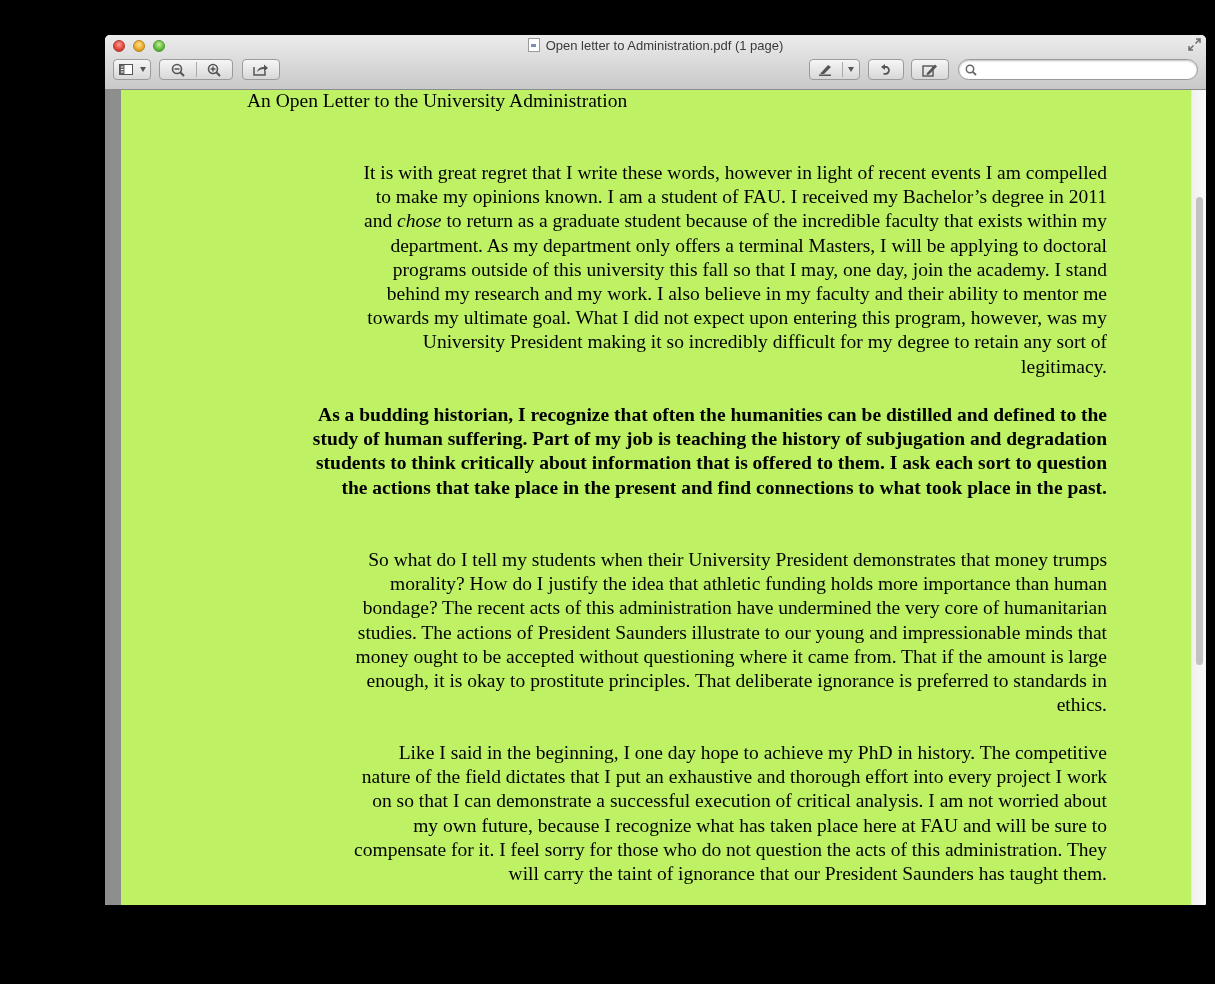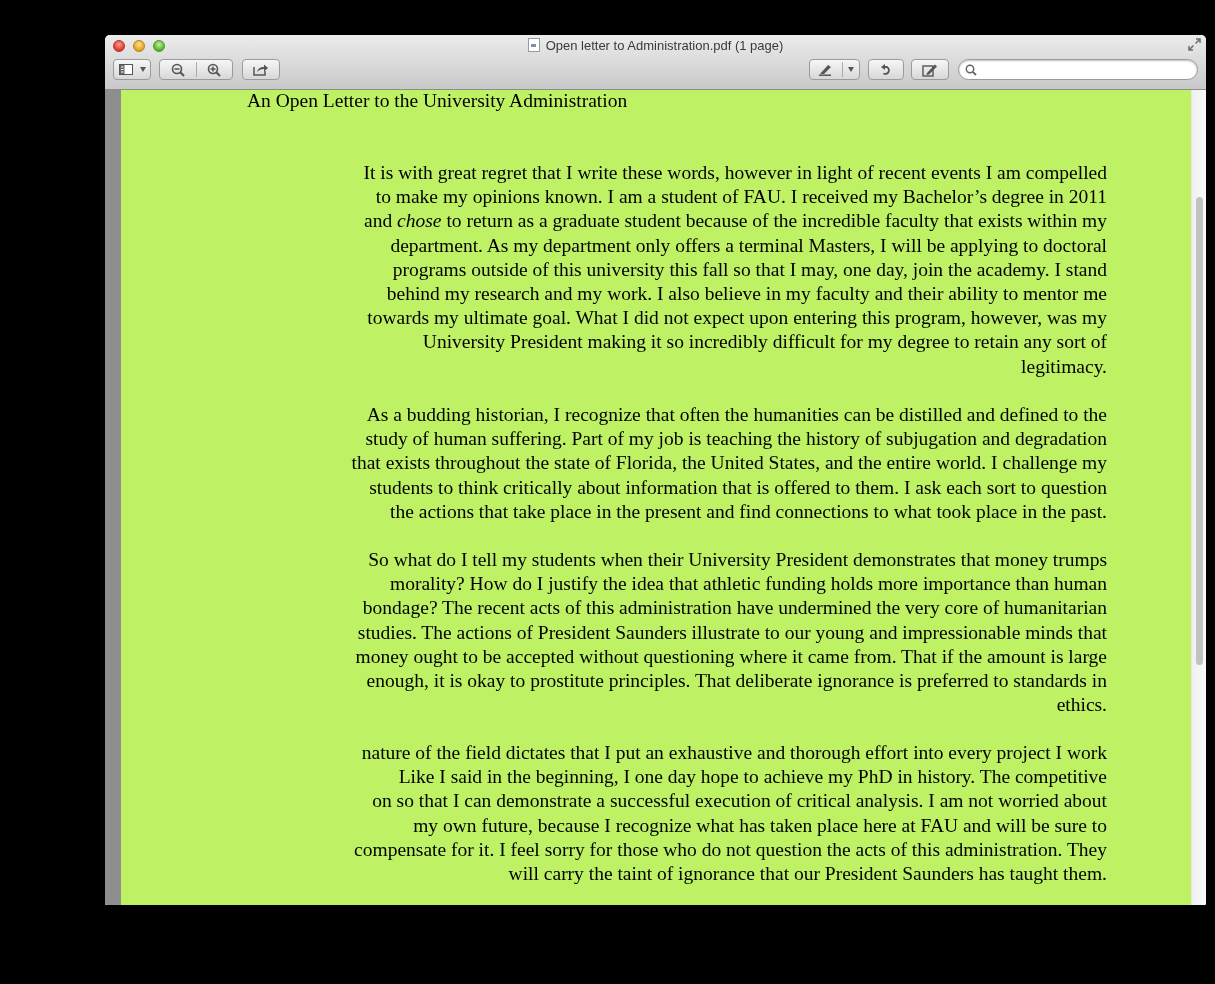--- a/index.html
+++ b/index.html
@@ -143,41 +143,40 @@
           <span class="line">to make my opinions known. I am a student of FAU. I received my Bachelor’s degree in 2011</span>
           <span class="line"><span>and </span><em>chose</em><span> to return as a graduate student because of the incredible faculty that exists within my</span></span>
           <span class="line">department. As my department only offers a terminal Masters, I will be applying to doctoral</span>
           <span class="line">programs outside of this university this fall so that I may, one day, join the academy. I stand</span>
           <span class="line">behind my research and my work. I also believe in my faculty and their ability to mentor me</span>
           <span class="line">towards my ultimate goal. What I did not expect upon entering this program, however, was my</span>
           <span class="line">University President making it so incredibly difficult for my degree to retain any sort of</span>
           <span class="line">legitimacy.</span>
         </div>
 
-        <div class="para" style="top:313px;">
+        <div class="para" style="top:313px;font-weight:bold;">
           <span class="line">As a budding historian, I recognize that often the humanities can be distilled and defined to the</span>
           <span class="line">study of human suffering. Part of my job is teaching the history of subjugation and degradation</span>
-          <span class="line">that exists throughout the state of Florida, the United States, and the entire world. I challenge my</span>
           <span class="line">students to think critically about information that is offered to them. I ask each sort to question</span>
           <span class="line">the actions that take place in the present and find connections to what took place in the past.</span>
         </div>
 
         <div class="para" style="top:458px;">
           <span class="line">So what do I tell my students when their University President demonstrates that money trumps</span>
           <span class="line">morality? How do I justify the idea that athletic funding holds more importance than human</span>
           <span class="line">bondage? The recent acts of this administration have undermined the very core of humanitarian</span>
           <span class="line">studies. The actions of President Saunders illustrate to our young and impressionable minds that</span>
           <span class="line">money ought to be accepted without questioning where it came from. That if the amount is large</span>
           <span class="line">enough, it is okay to prostitute principles. That deliberate ignorance is preferred to standards in</span>
           <span class="line">ethics.</span>
         </div>
 
         <div class="para" style="top:651px;">
+          <span class="line">Like I said in the beginning, I one day hope to achieve my PhD in history. The competitive</span>
           <span class="line">nature of the field dictates that I put an exhaustive and thorough effort into every project I work</span>
-          <span class="line">Like I said in the beginning, I one day hope to achieve my PhD in history. The competitive</span>
           <span class="line">on so that I can demonstrate a successful execution of critical analysis. I am not worried about</span>
           <span class="line">my own future, because I recognize what has taken place here at FAU and will be sure to</span>
           <span class="line">compensate for it. I feel sorry for those who do not question the acts of this administration. They</span>
           <span class="line">will carry the taint of ignorance that our President Saunders has taught them.</span>
         </div>
       </div>
     </div>
     <div class="scrolltrack">
       <div class="scrollthumb"></div>
     </div>

